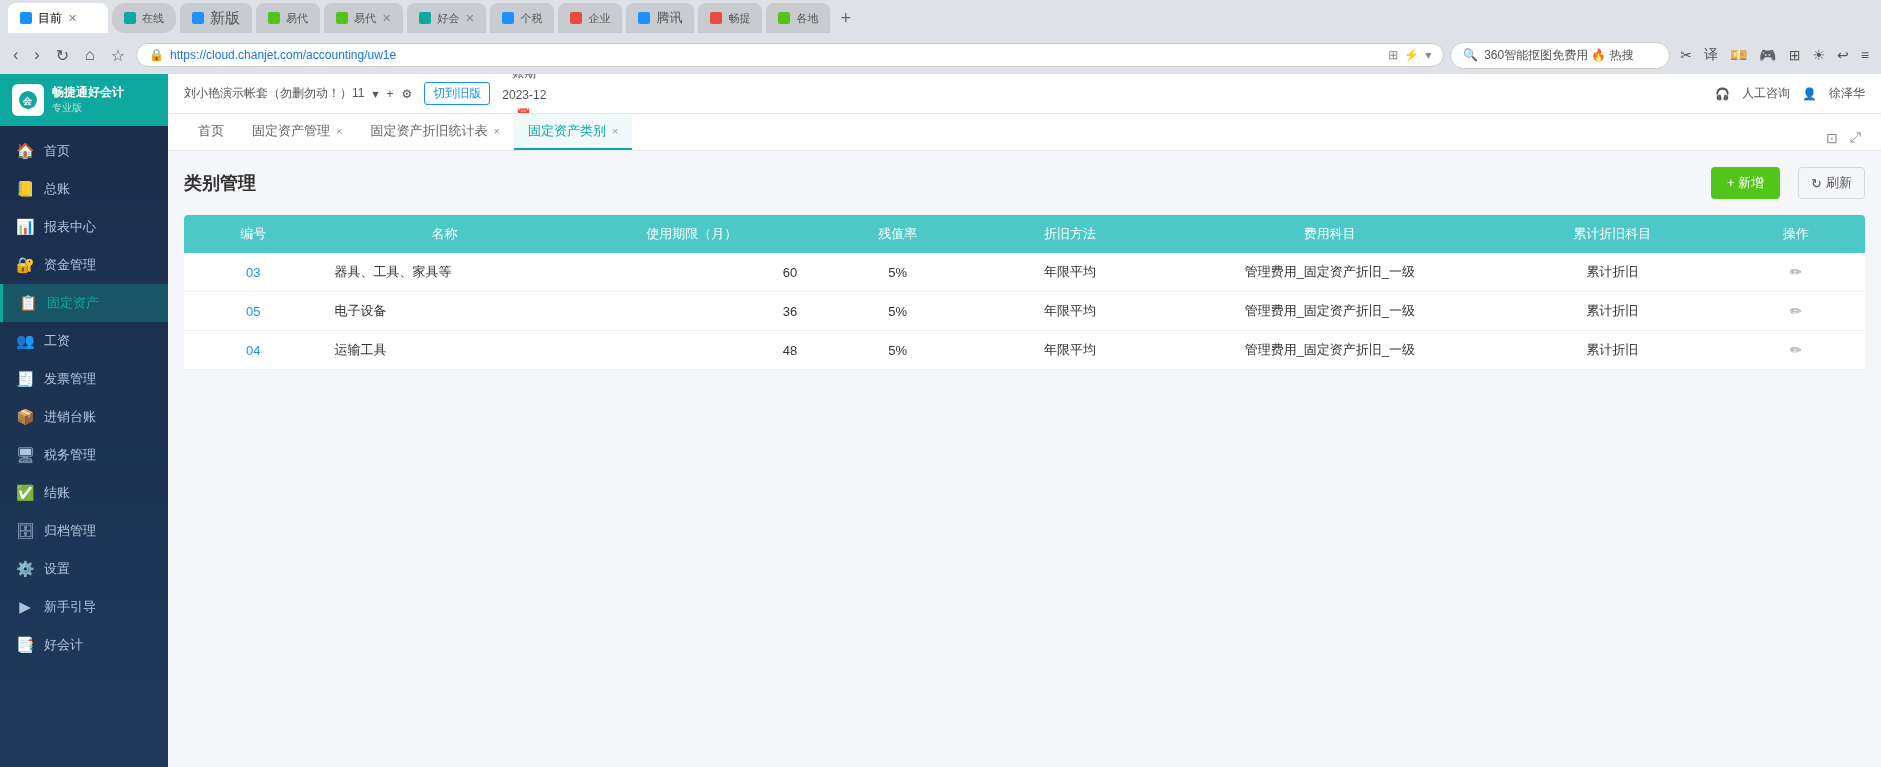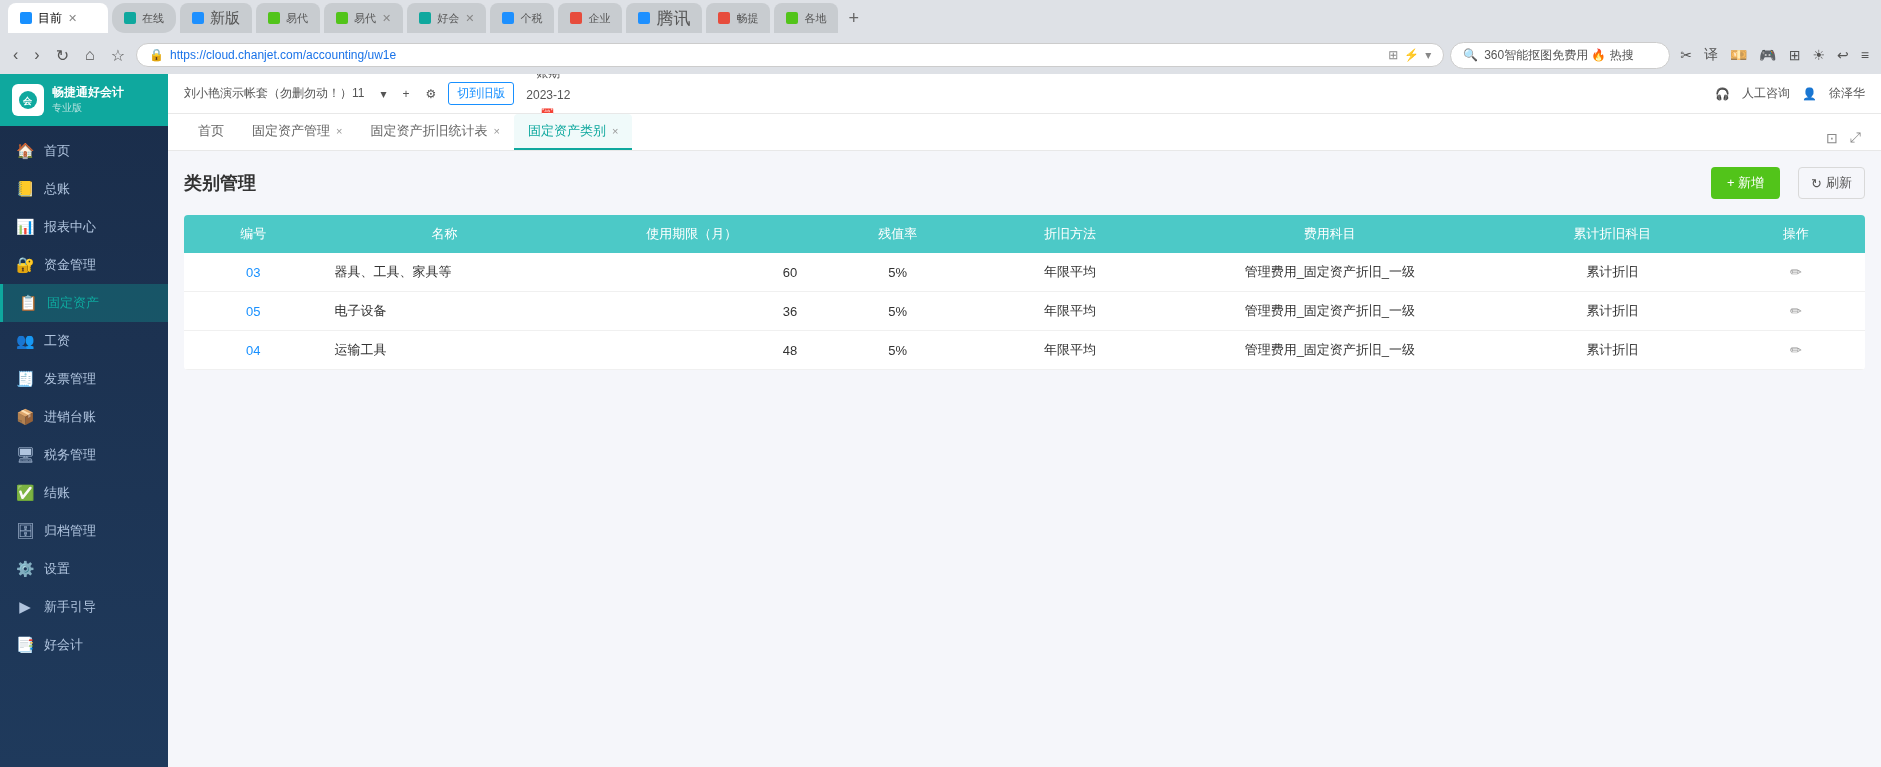--- a/index.html
+++ b/index.html
@@ -31,21 +31,21 @@
     .logo-text { color: #fff; font-size: 12px; font-weight: bold; line-height: 1.3; }
     .logo-sub { font-size: 10px; color: #b0e0dd; }
 
     .sidebar-nav { flex: 1; overflow-y: auto; padding: 6px 0; }
     .sidebar-item { display: flex; align-items: center; gap: 10px; padding: 10px 16px; cursor: pointer; color: #b0c4de; font-size: 13px; }
     .sidebar-item.active { background: rgba(15,168,158,0.3); color: #0fa89e; border-left: 3px solid #0fa89e; }
     .sidebar-icon { font-size: 15px; width: 18px; text-align: center; }
 
     
     .top-header { background: #fff; border-bottom: 1px solid #e8e8e8; padding: 0 16px; height: 40px; display: flex; align-items: center; gap: 12px; }
-    .account-info { display: flex; align-items: center; gap: 16px; font-size: 12px; color: #555; }
+    .account-info { display: flex; align-items: center; gap: 8px; font-size: 12px; color: #555; }
     .period-info { display: flex; align-items: center; gap: 6px; font-size: 12px; color: #555; flex-direction: column; }
     .switch-btn { border: 1px solid #1890ff; color: #1890ff; background: none; border-radius: 3px; padding: 2px 8px; font-size: 12px; cursor: pointer; }
     .header-right { margin-left: auto; display: flex; align-items: center; gap: 12px; font-size: 12px; color: #555; }
 
     
     .tab-bar { background: #fff; border-bottom: 1px solid #e8e8e8; display: flex; align-items: flex-end; padding: 0 16px; }
     .page-tab { padding: 8px 14px; font-size: 13px; cursor: pointer; color: #666; border-bottom: 2px solid transparent; display: flex; align-items: center; gap: 6px; }
     .page-tab.active { color: #0fa89e; border-bottom: 2px solid #0fa89e; background: #f0fafa; border-radius: 4px 4px 0 0; }
     .page-tab .tab-x { color: #999; font-size: 11px; cursor: pointer; }
     .tab-actions { margin-left: auto; display: flex; align-items: center; gap: 4px; }
@@ -105,21 +105,21 @@
     <span class="tab-close">✕</span>
   </div>
   <div class="browser-tab inactive" style="font-size:11px;min-width:60px;">
     <span style="width:12px;height:12px;background:#1e90ff;border-radius:2px;display:inline-block;"></span>
     <span>个税</span>
   </div>
   <div class="browser-tab inactive" style="font-size:11px;min-width:60px;">
     <span style="width:12px;height:12px;background:#e74c3c;border-radius:2px;display:inline-block;"></span>
     <span>企业</span>
   </div>
-  <div class="browser-tab inactive" style="font-size:17px;min-width:60px;">
+  <div class="browser-tab inactive" style="font-size:13px;min-width:60px;">
     <span style="width:12px;height:12px;background:#1e90ff;border-radius:2px;display:inline-block;"></span>
     <span>腾讯</span>
   </div>
   <div class="browser-tab inactive" style="font-size:11px;min-width:60px;">
     <span style="width:12px;height:12px;background:#e74c3c;border-radius:2px;display:inline-block;"></span>
     <span>畅提</span>
   </div>
   <div class="browser-tab inactive" style="font-size:11px;min-width:60px;">
     <span style="width:12px;height:12px;background:#52c41a;border-radius:2px;display:inline-block;"></span>
     <span>各地</span>

